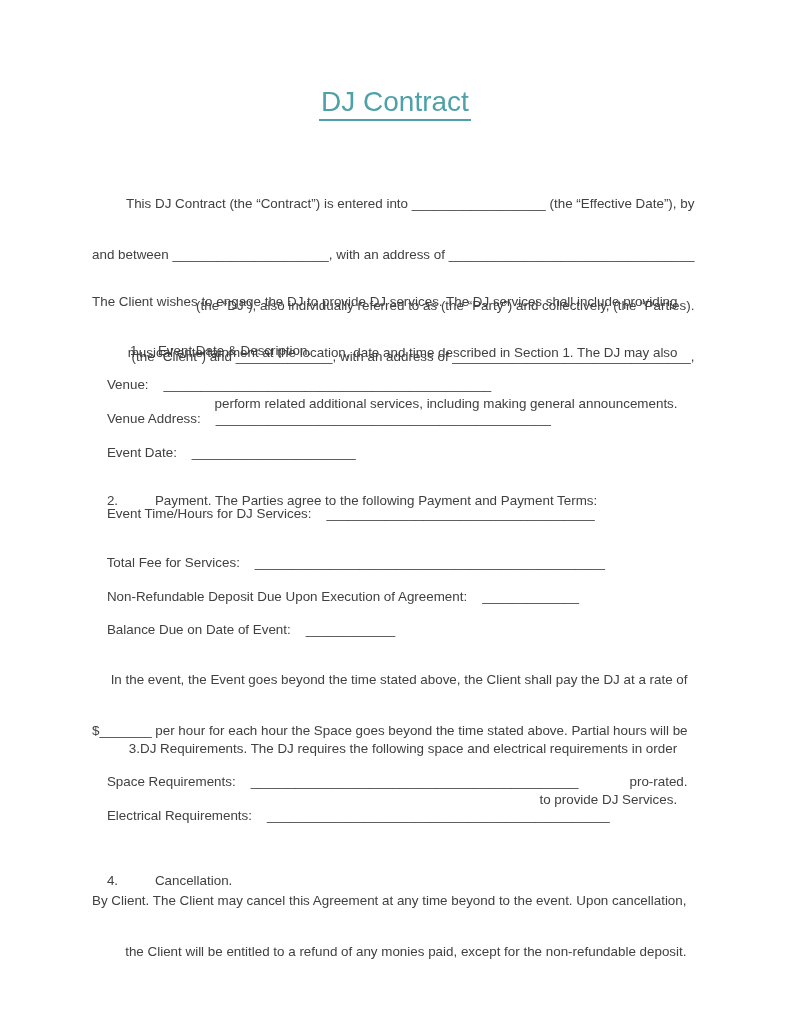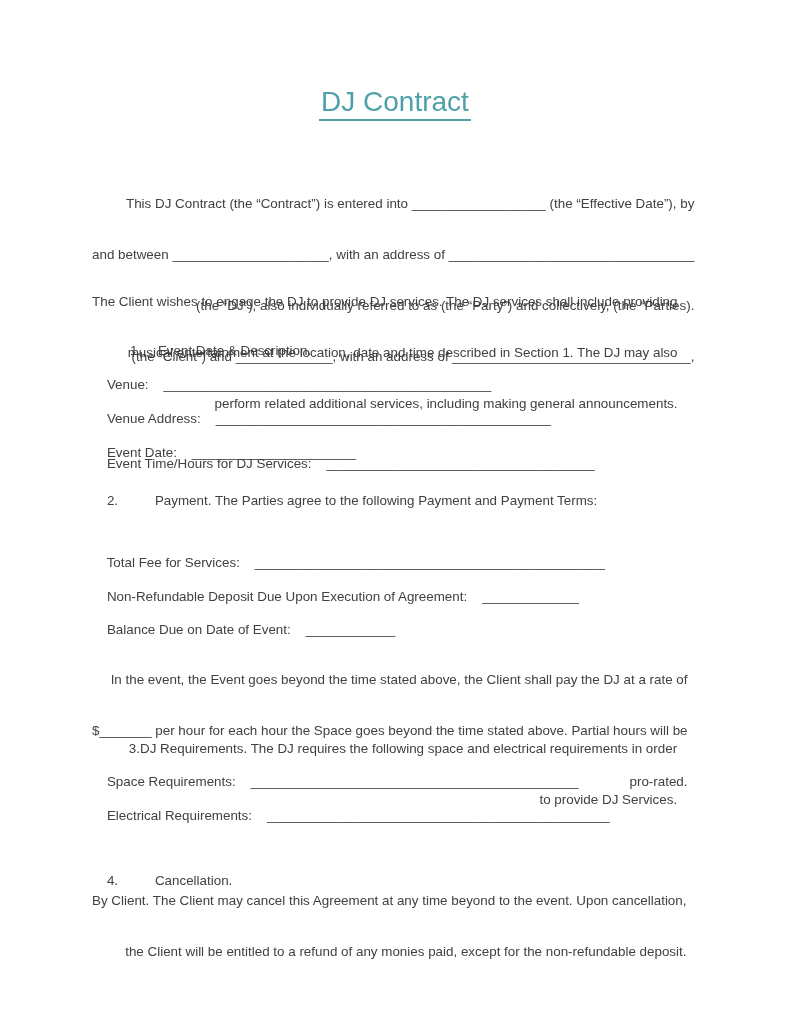--- a/index.html
+++ b/index.html
@@ -60,21 +60,21 @@
   </div>
 
   <div class="blk" style="top:393px">
     <span>Venue Address:</span><span class="fblank">_____________________________________________</span>
   </div>
 
   <div class="blk" style="top:427px">
     <span>Event Date:</span><span class="fblank">______________________</span>
   </div>
 
-  <div class="blk" style="top:438px">
+  <div class="blk" style="top:488px">
     <span>Event Time/Hours for DJ Services:</span><span class="fblank">____________________________________</span>
   </div>
 
   <div class="blk" style="top:475px">
     <span class="num-48">2.</span><span>Payment. The Parties agree to the following Payment and Payment Terms:</span>
   </div>
 
   <div class="blk" style="top:537px">
     <span>Total Fee for Services:</span><span class="fblank">_______________________________________________</span>
   </div>

